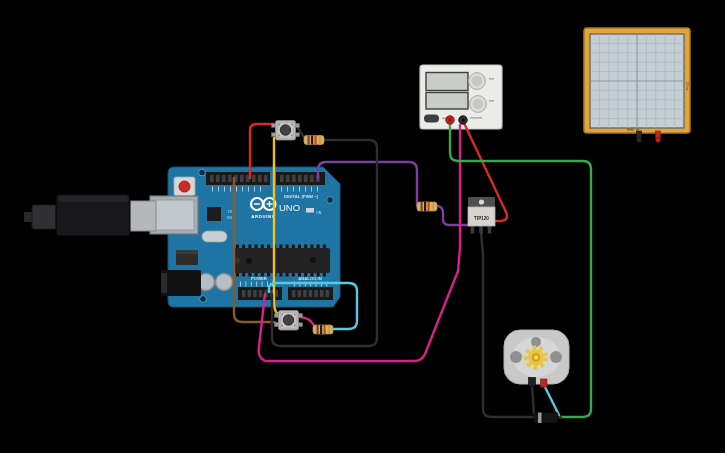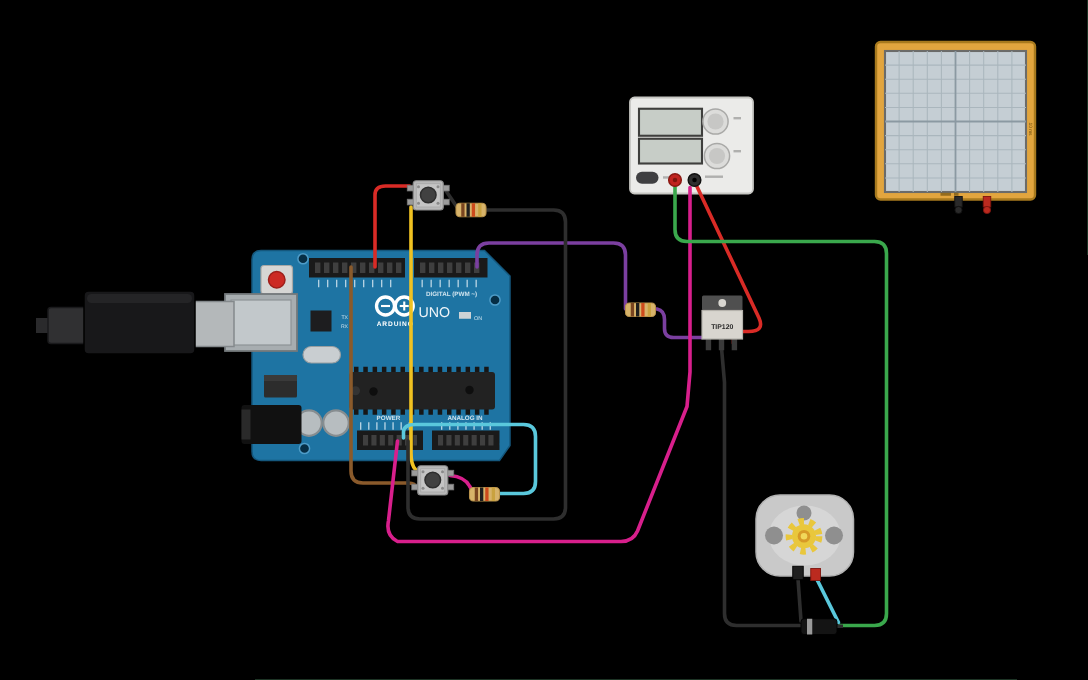--- a/index.html
+++ b/index.html
@@ -1,16 +1,16 @@
 <!DOCTYPE html>
 <html><head>
 <meta charset="utf-8">
 <style>
   html,body{margin:0;padding:0;background:#000;}
-  #canvas{width:725px;height:453px;position:relative;background:#86efac;overflow:hidden;}
+  #canvas{width:725px;height:453px;position:relative;background:#1d4ed8;overflow:hidden;}
   svg{display:block;}
   text{font-family:"Liberation Sans", sans-serif;}
   .microtick{opacity:.85;}
 </style>
 </head>
 <body>
 
 <div id="canvas">
 <svg width="725" height="453" viewBox="0 0 725 453" xmlns="http://www.w3.org/2000/svg">
 

